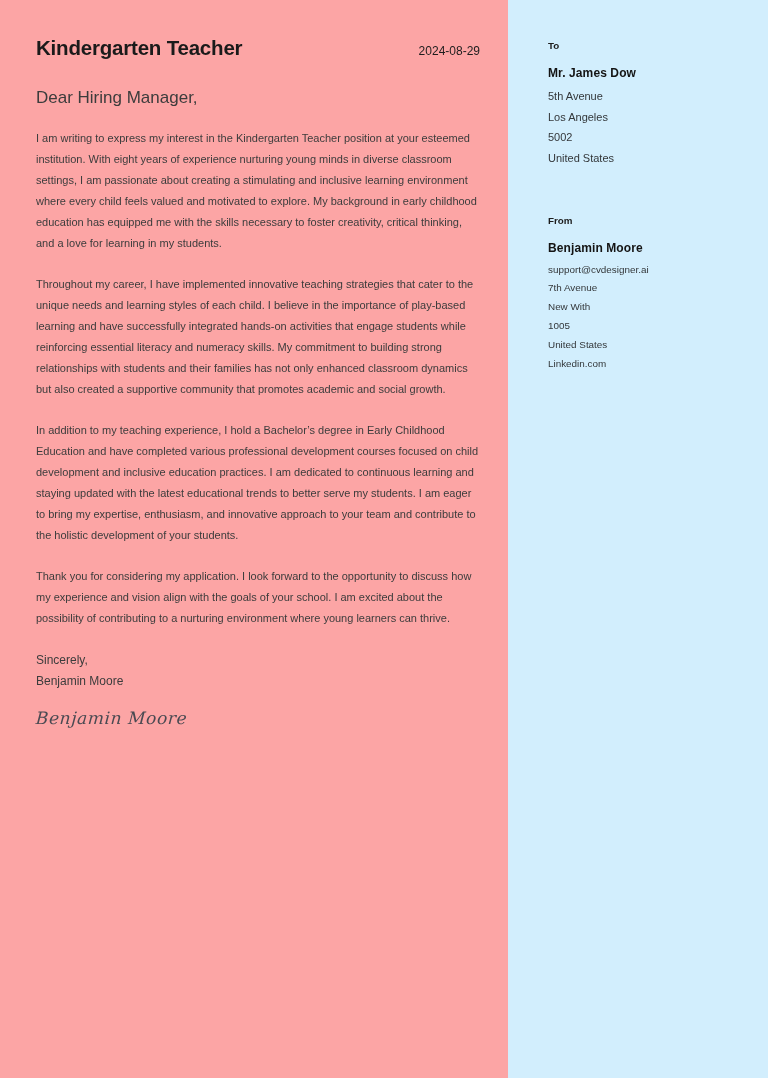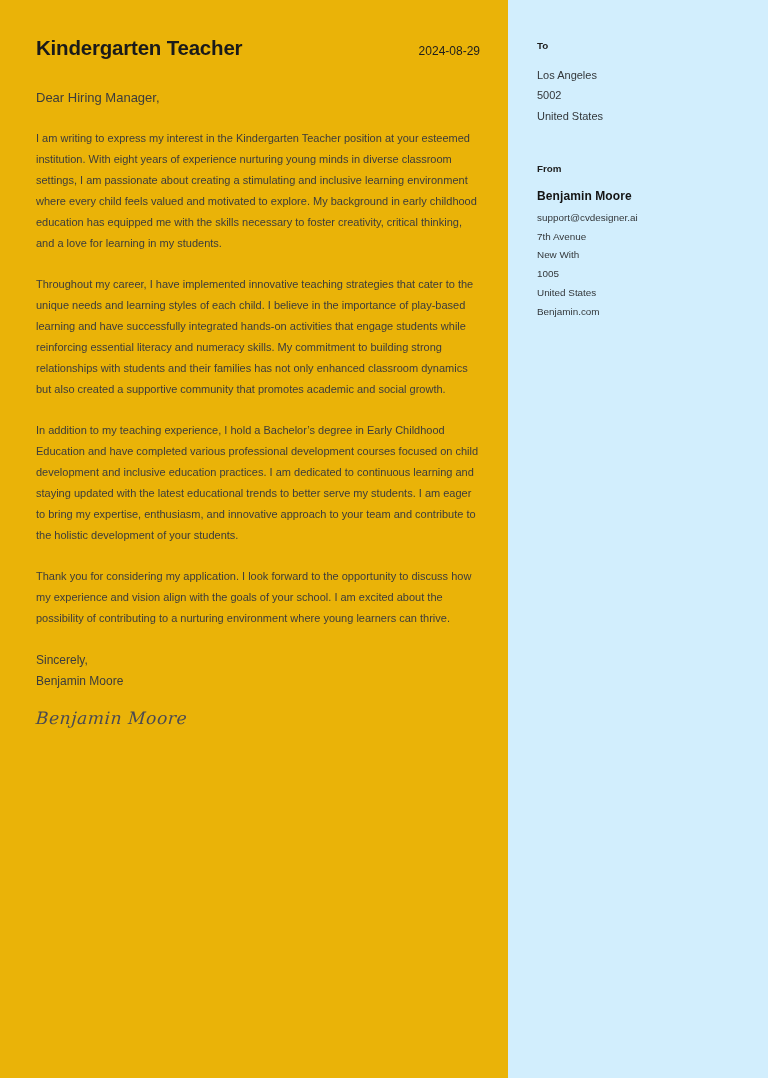--- a/index.html
+++ b/index.html
@@ -21,21 +21,21 @@
     display: flex;
     flex-direction: row;
     align-items: stretch;
   }
 
   
   .main-col {
     width: 508px;
     box-sizing: border-box;
     padding: 36px 28px 0 36px;
-    background: #eab308;
+    background: #fca5a5;
   }
   .header-row {
     display: flex;
     flex-direction: row;
     align-items: baseline;
     justify-content: space-between;
     margin-bottom: 26px;
   }
   .doc-title {
     font-size: 20.5px;
@@ -46,21 +46,21 @@
     margin: 0;
   }
   .doc-date {
     font-size: 12px;
     font-weight: normal;
     color: #1d1d1d;
     white-space: nowrap;
     padding-bottom: 2px;
   }
   .salutation {
-    font-size: 13px;
+    font-size: 17px;
     color: #3c3c3c;
     line-height: 21px;
     margin: 0 0 20px 0;
   }
   .body-par {
     font-size: 11px;
     color: #3c3c3c;
     line-height: 21px;
     margin: 0 0 20px 0;
     width: 446px;
@@ -82,21 +82,21 @@
     letter-spacing: 0.6px;
     line-height: 1;
     transform: skewX(-4deg);
   }
 
   
   .sidebar {
     width: 260px;
     background: #d2eefd;
     box-sizing: border-box;
-    padding: 40px 0 0 29px;
+    padding: 40px 0 0 40px;
   }
   .side-heading {
     font-size: 9.8px;
     font-weight: bold;
     color: #1d1d1d;
     margin: 0 0 13px 0;
     line-height: 1.2;
   }
   .side-name {
     font-size: 12px;
@@ -105,21 +105,21 @@
     margin: 0 0 5px 0;
     line-height: 1.35;
     letter-spacing: 0.1px;
   }
   .to-block .side-line {
     font-size: 11px;
     color: #33373a;
     line-height: 20.7px;
     white-space: nowrap;
   }
-  .from-block { margin-top: 36px; }
+  .from-block { margin-top: 46px; }
   .from-block .side-line {
     font-size: 9.9px;
     color: #33373a;
     line-height: 18.8px;
     white-space: nowrap;
   }
 </style>
 </head>
 <body>
 
@@ -145,31 +145,33 @@
     </div>
 
     <div class="signature">Benjamin Moore</div>
 
   </div>
 
   <div class="sidebar">
 
     <div class="to-block">
       <div class="side-heading">To</div>
+      <div class="side-name">Mr. James Dow</div>
+      <div class="side-line">5th Avenue</div>
       <div class="side-line">Los Angeles</div>
       <div class="side-line">5002</div>
       <div class="side-line">United States</div>
     </div>
 
     <div class="from-block">
       <div class="side-heading">From</div>
       <div class="side-name">Benjamin Moore</div>
       <div class="side-line">support@cvdesigner.ai</div>
       <div class="side-line">7th Avenue</div>
       <div class="side-line">New With</div>
       <div class="side-line">1005</div>
       <div class="side-line">United States</div>
-      <div class="side-line">Benjamin.com</div>
+      <div class="side-line">Linkedin.com</div>
     </div>
 
   </div>
 
 </div>
 
 </body></html>

